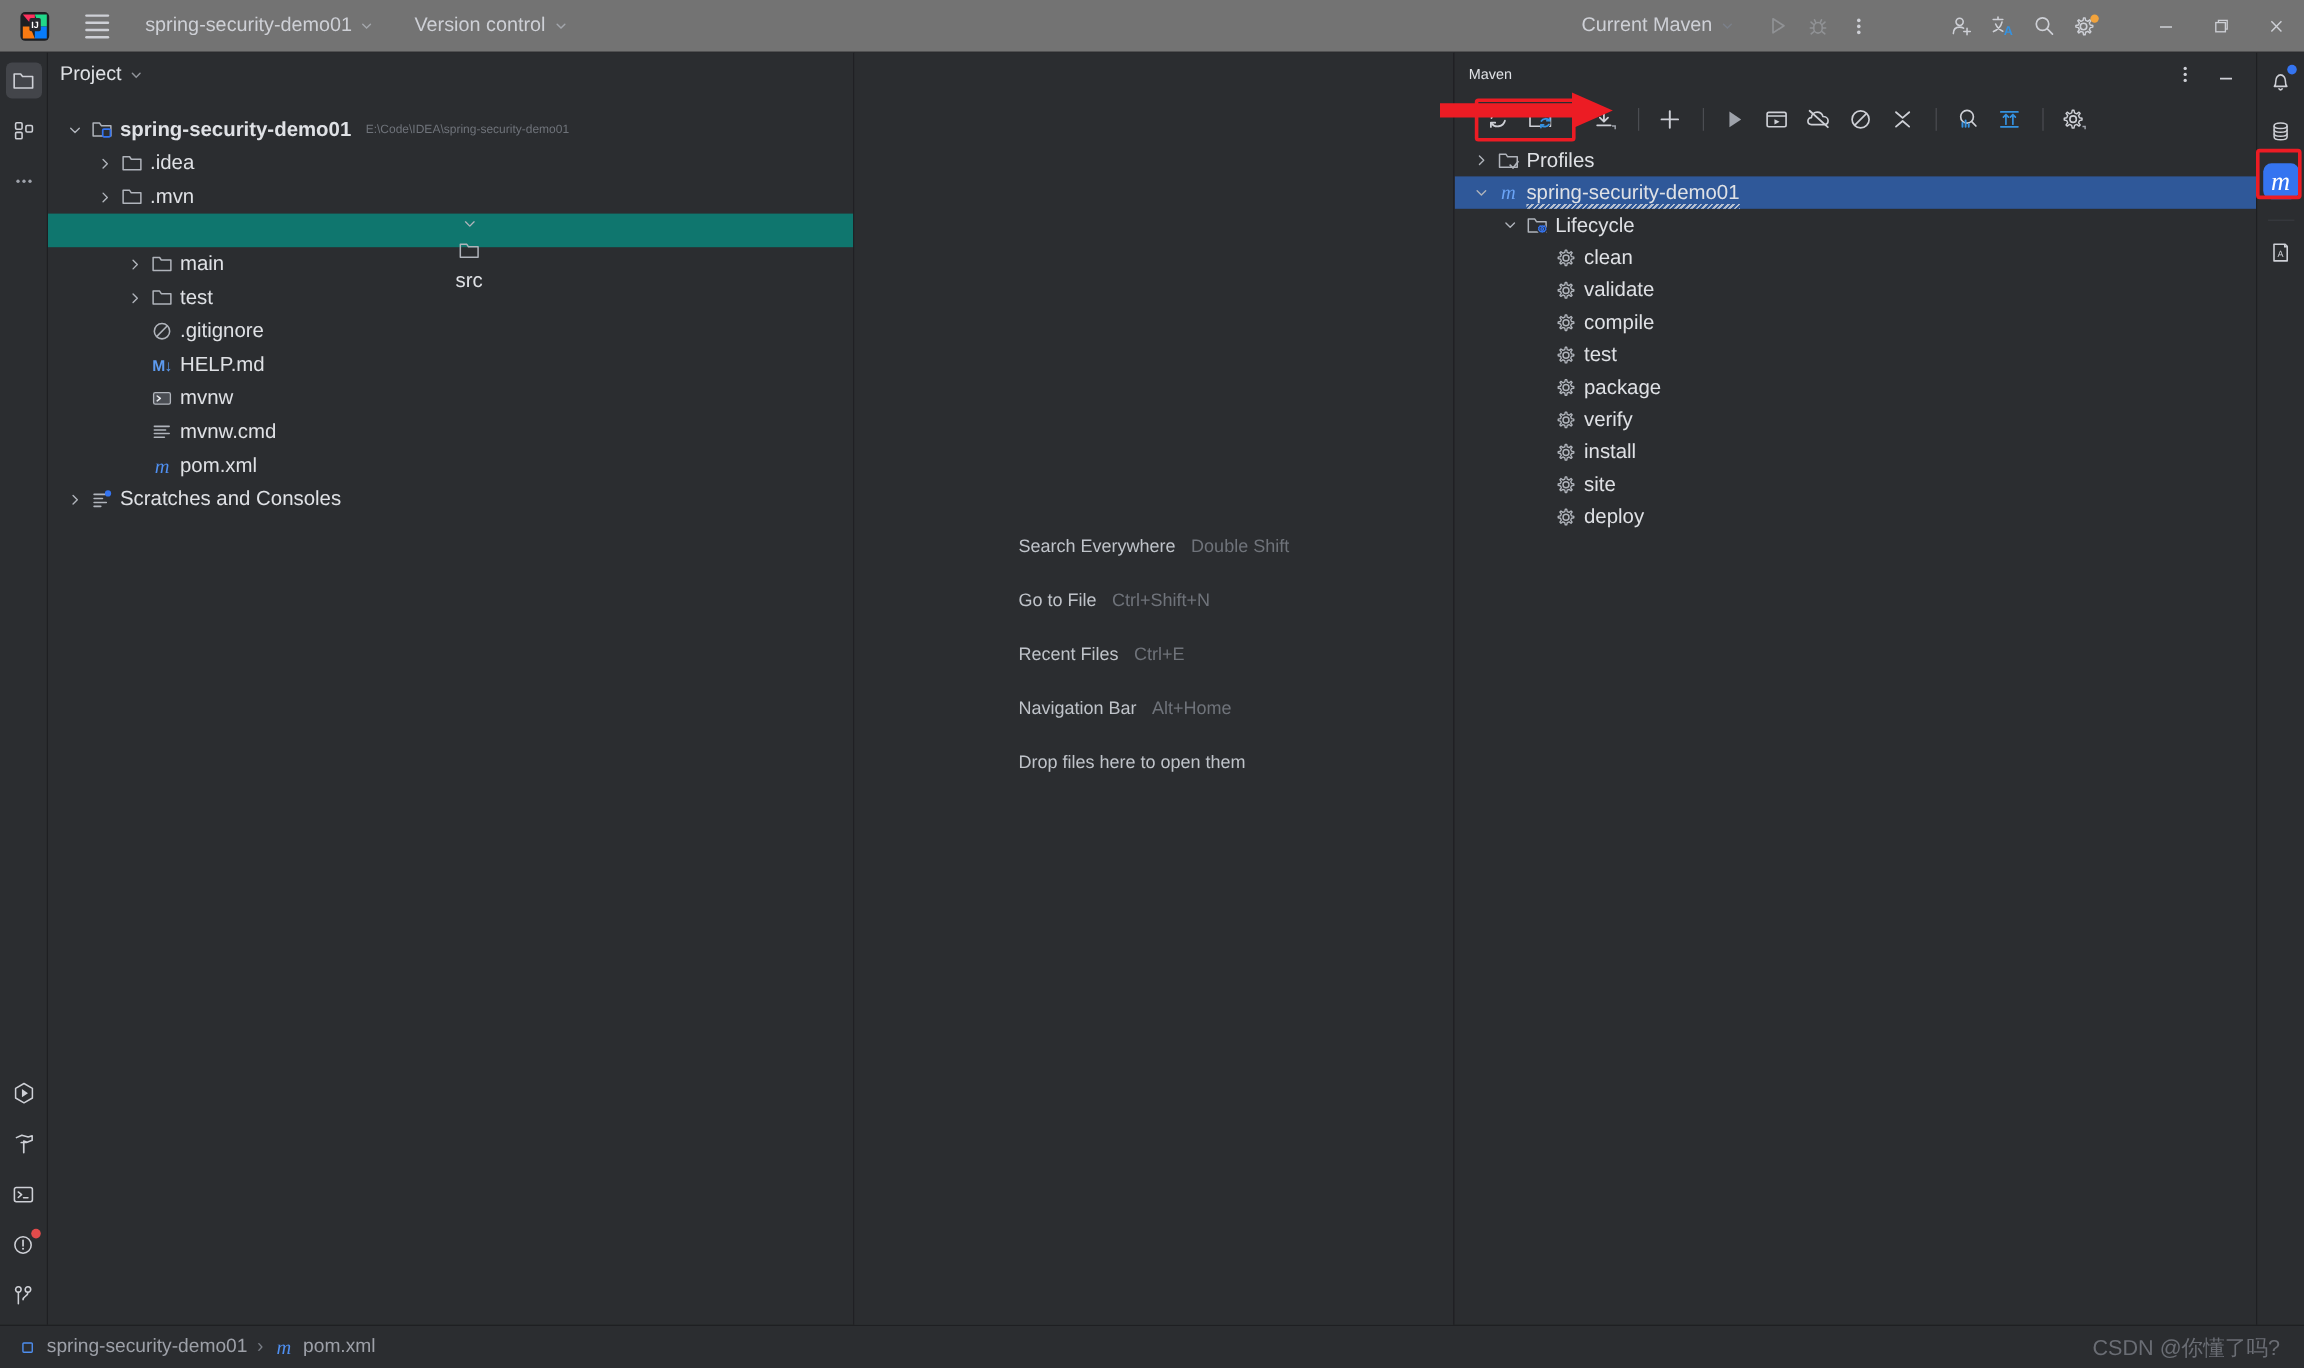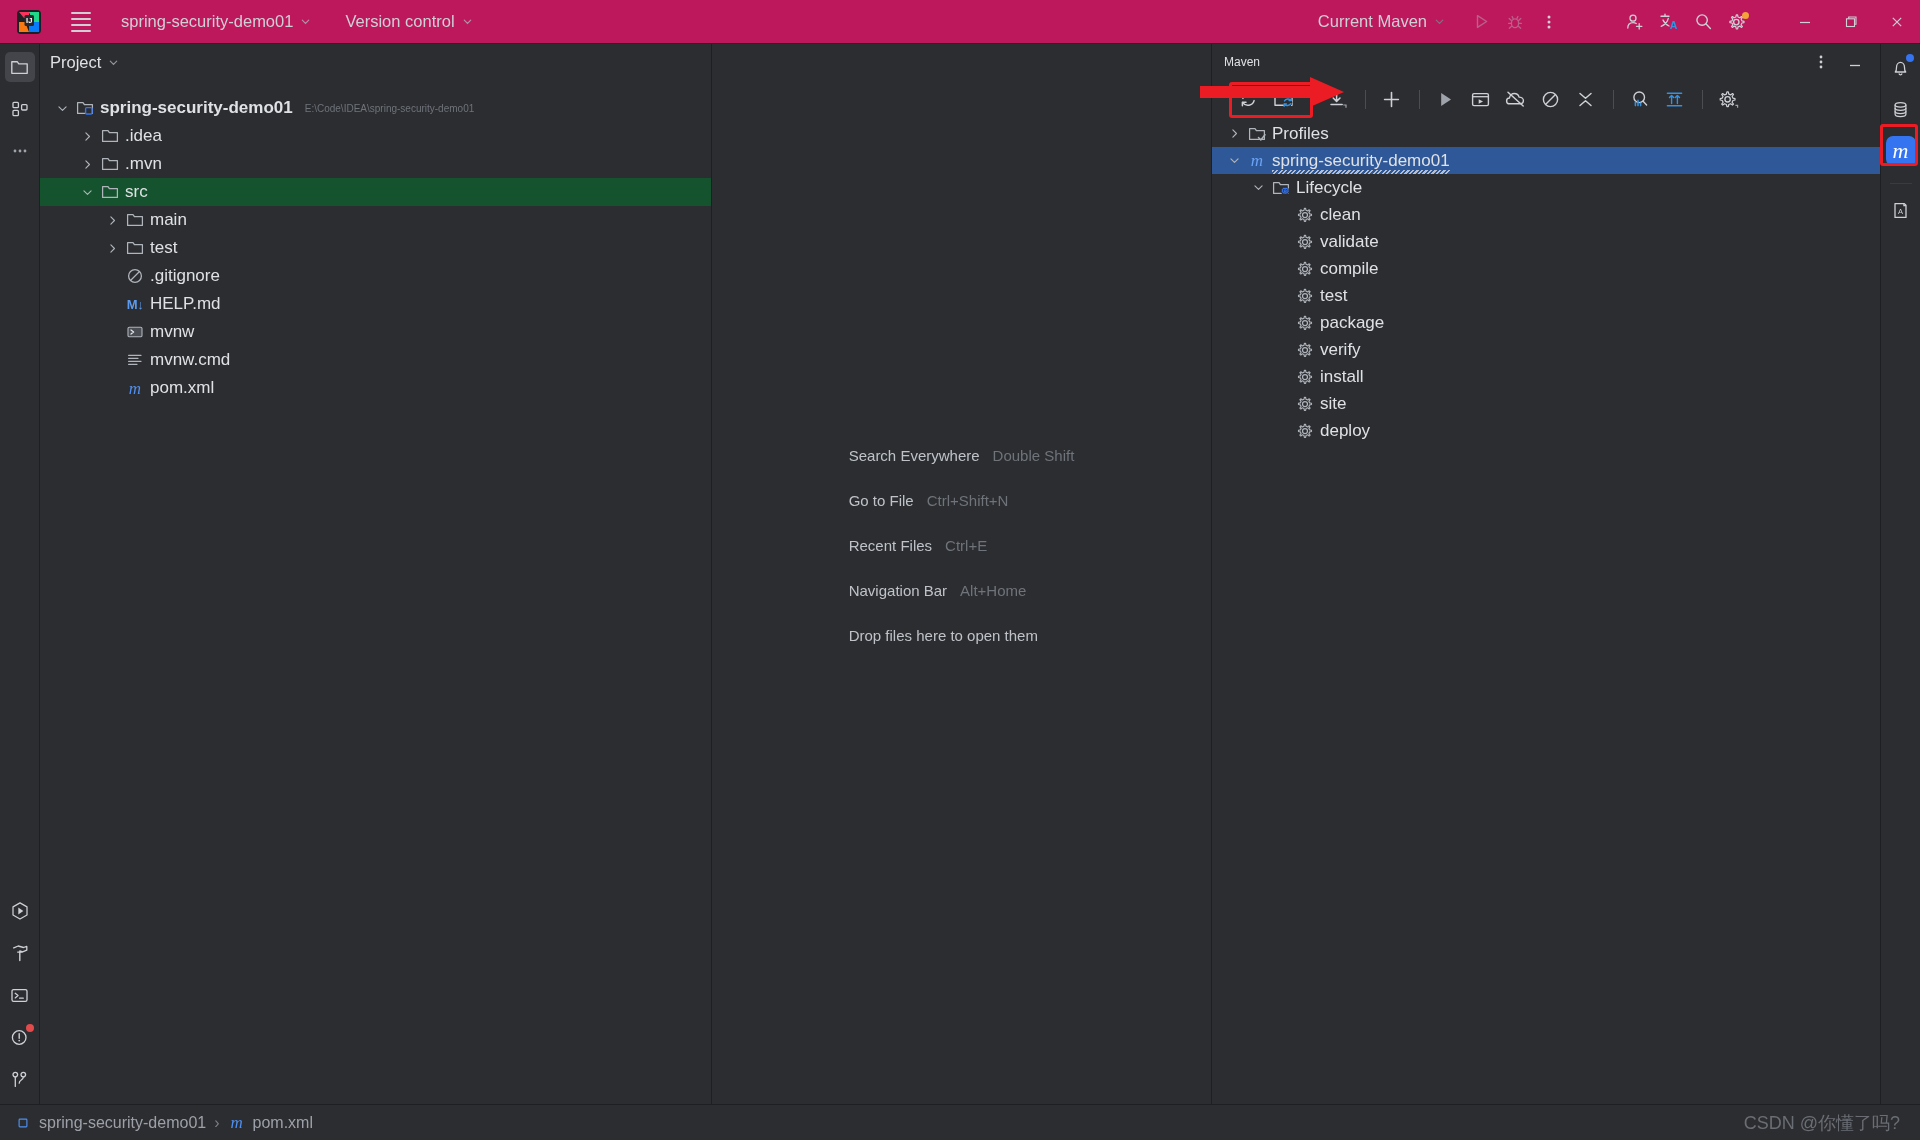--- a/index.html
+++ b/index.html
@@ -9,21 +9,21 @@
     font-family: "Liberation Sans", sans-serif;
     overflow: hidden;
     color: #dfe1e5;
     -webkit-font-smoothing: antialiased;
   }
   .app { position: relative; width: 1920px; height: 1140px; display: flex; flex-direction: column; }
 
   
   .titlebar {
     height: 44px; min-height: 44px;
-    background: #be185d;
+    background: #737373;
     display: flex; align-items: center;
     padding: 0 0 0 10px;
     border-bottom: 1px solid #1e1f22;
   }
   .ij-logo { width: 26px; height: 26px; margin: 0 10px 0 6px; position: relative; flex: none; }
   .ij-logo svg { display:block; }
   .burger { width: 30px; height: 30px; display:flex; flex-direction:column; justify-content:center; align-items:center; gap:4px; margin-left: 14px; cursor:pointer; flex:none;}
   .burger i { display:block; width:20px; height:2px; background:#ced0d6; border-radius:1px; }
   .tb-item {
     display: flex; align-items: center; gap: 7px;
@@ -75,21 +75,21 @@
   .panel-head {
     height: 36px; min-height: 36px; display: flex; align-items: center;
     padding: 0 10px; gap: 6px;
   }
   .panel-title { font-size: 16.5px; color: #dfe1e5; cursor: pointer; display:flex; align-items:center; gap:7px;}
   .tree { flex: 1 1 auto; overflow: hidden; padding-top: 14px; font-size: 17px; }
   .row {
     height: 28px; display: flex; align-items: center; gap: 6px;
     padding-right: 8px; white-space: nowrap; cursor: pointer; position: relative;
   }
-  .row.sel { background: #14532d; }
+  .row.sel { background: #0f766e; flex-direction: column; }
   .arrow { width: 16px; height: 16px; flex: none; display: flex; align-items: center; justify-content: center; }
   .arrow.none { visibility: hidden; }
   .ficon { width: 18px; height: 18px; flex: none; display: flex; align-items: center; justify-content: center; }
   .rlabel { color: #dfe1e5; }
   .rlabel.bold { font-weight: bold; }
   .rpath { color: #6f737a; font-size: 10px; margin-left: 6px; }
 
   
   .editor {
     flex: 1 1 auto; background: #2b2d30; position: relative;
@@ -454,20 +454,34 @@
             </span>
             <span class="rlabel">mvnw.cmd</span>
           </div>
           <div class="row" style="padding-left: 64px;">
             <span class="arrow none"></span>
             <span class="ficon">
               <span style="font-family:'Liberation Serif',serif;font-style:italic;font-size:17px;color:#4f8ff0;line-height:1;">m</span>
             </span>
             <span class="rlabel">pom.xml</span>
           </div>
+          <div class="row" style="padding-left: 14px;">
+            <span class="arrow ">
+              <svg viewBox="0 0 16 16" width="13" height="13">
+                <path d="M6 3.6 L10.4 8 L6 12.4" fill="none" stroke="#b0b4bb" stroke-width="1.4" stroke-linecap="round" stroke-linejoin="round"></path>
+              </svg>
+            </span>
+            <span class="ficon">
+              <svg width="18" height="18" viewBox="0 0 18 18">
+                <path d="M2.4 5 L11.6 5 M2.4 8.4 L9.4 8.4 M2.4 11.8 L12.6 11.8 M2.4 15 L8 15" stroke="#b0b4bb" stroke-width="1.3" stroke-linecap="round"></path>
+                <circle cx="14" cy="4.2" r="2.6" fill="#3574f0"></circle>
+              </svg>
+            </span>
+            <span class="rlabel">Scratches and Consoles</span>
+          </div>
         </div>
     </div>
 
     <div class="editor">
       <div class="hints" id="editor-hints">
           <div class="hint-row">
             <span class="hint-name">Search Everywhere</span>
             <span class="hint-key">Double Shift</span>
           </div>
           <div class="hint-row">

